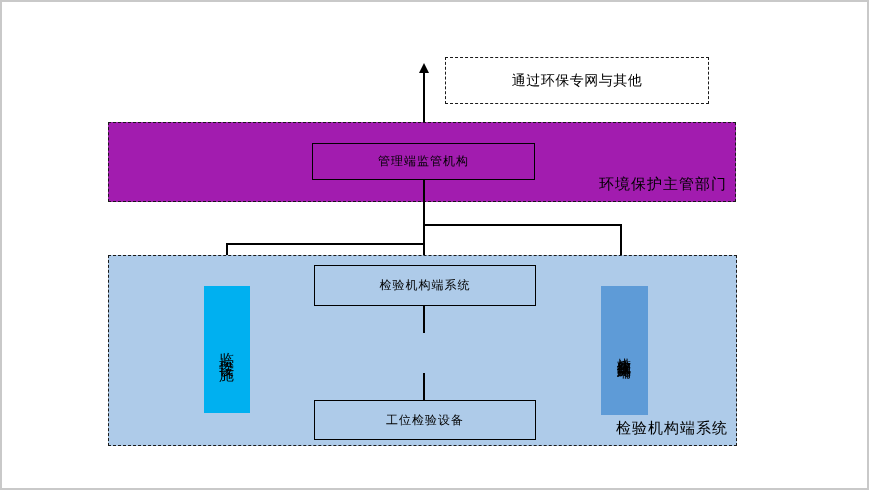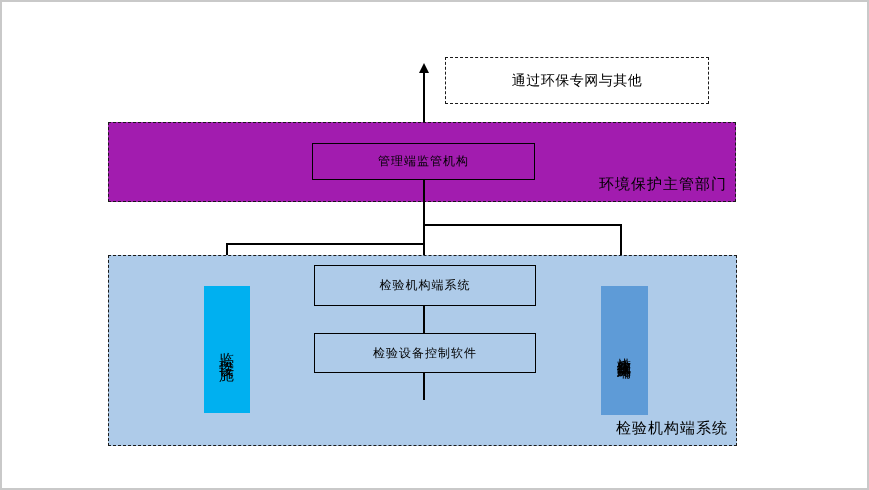--- a/index.html
+++ b/index.html
@@ -119,22 +119,22 @@
   <div class="line hline l-left-h"></div>
   <div class="line vline l-left-v"></div>
 
   <div class="region region-emis">
     <span class="region-label">检验机构端系统</span>
   </div>
 
   <div class="pbox box-sys">
     <span>检验机构端系统</span>
   </div>
-  <div class="pbox box-soft">
-    <span>检验设备控制软件</span>
+  <div class="pbox box-equip">
+    <span>工位检验设备</span>
   </div>
 
   <div class="line vline l-sys-soft"></div>
   <div class="line vline l-soft-equip"></div>
 
   <div class="vbox vbox-monitor">
     <span class="vtext">监控设施</span>
   </div>
   <div class="vbox vbox-terminal">
     <span class="vtext">排放在线监测终端</span>

